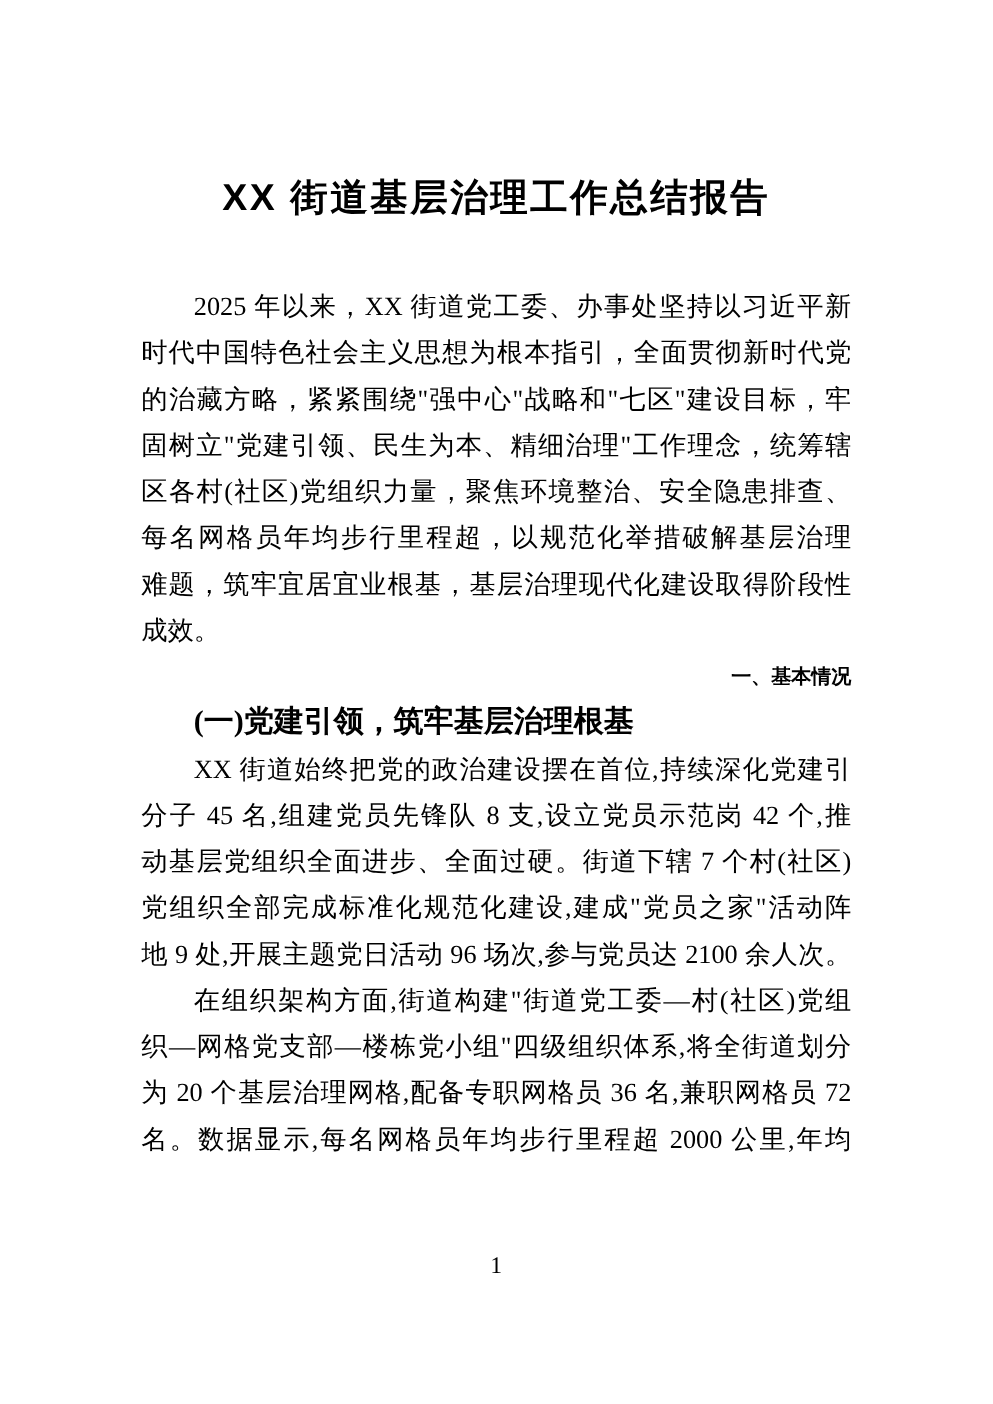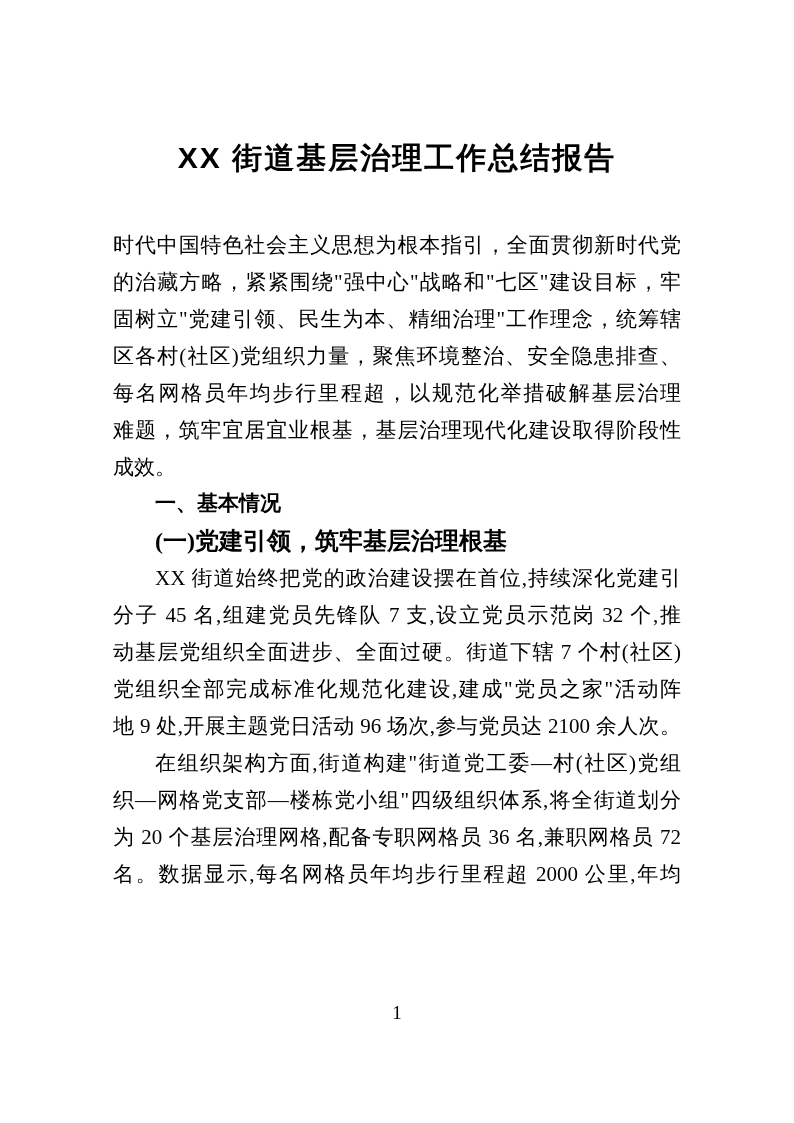--- a/index.html
+++ b/index.html
@@ -35,25 +35,26 @@
   }
   .line {
     text-align: justify;
     text-align-last: justify;
     height: 37px;
     overflow: hidden;
   }
   .line.short { text-align-last: left; }
   .line.indent { text-indent: 42px; }
   .h1 {
-    font-family: Liberation Mono, monospace;
+    font-family: Liberation Serif, serif;
     font-weight: bold;
     text-indent: 42px;
     height: 37px;
-    font-size: 21px;
+    font-size: 16px;
+    text-align: right;
   }
   .h2 {
     font-weight: bold;
     text-indent: 42px;
     height: 37px;
     font-size: 24px;
   }
   .page-num {
     position: absolute;
     top: 992px;
@@ -67,35 +68,36 @@
 </head>
 <body>
 
 <div class="page">
 
   <div class="doc-title">XX 街道基层治理工作总结报告</div>
 
   <div class="content">
 
     <div>
+      <div class="line indent">2025 年以来，XX 街道党工委、办事处坚持以习近平新</div>
       <div class="line">时代中国特色社会主义思想为根本指引，全面贯彻新时代党</div>
       <div class="line">的治藏方略，紧紧围绕"强中心"战略和"七区"建设目标，牢</div>
       <div class="line">固树立"党建引领、民生为本、精细治理"工作理念，统筹辖</div>
       <div class="line">区各村(社区)党组织力量，聚焦环境整治、安全隐患排查、</div>
       <div class="line">每名网格员年均步行里程超，以规范化举措破解基层治理</div>
       <div class="line">难题，筑牢宜居宜业根基，基层治理现代化建设取得阶段性</div>
       <div class="line short">成效。</div>
     </div>
 
     <div class="h1">一、基本情况</div>
     <div class="h2">(一)党建引领，筑牢基层治理根基</div>
 
     <div>
       <div class="line indent">XX 街道始终把党的政治建设摆在首位,持续深化党建引</div>
-      <div class="line">分子 45 名,组建党员先锋队 7 支,设立党员示范岗 32 个,推</div>
+      <div class="line">分子 45 名,组建党员先锋队 8 支,设立党员示范岗 42 个,推</div>
       <div class="line">动基层党组织全面进步、全面过硬。街道下辖 7 个村(社区)</div>
       <div class="line">党组织全部完成标准化规范化建设,建成"党员之家"活动阵</div>
       <div class="line">地 9 处,开展主题党日活动 96 场次,参与党员达 2100 余人次。</div>
     </div>
 
     <div>
       <div class="line indent">在组织架构方面,街道构建"街道党工委—村(社区)党组</div>
       <div class="line">织—网格党支部—楼栋党小组"四级组织体系,将全街道划分</div>
       <div class="line">为 20 个基层治理网格,配备专职网格员 36 名,兼职网格员 72</div>
       <div class="line">名。数据显示,每名网格员年均步行里程超 2000 公里,年均</div>

